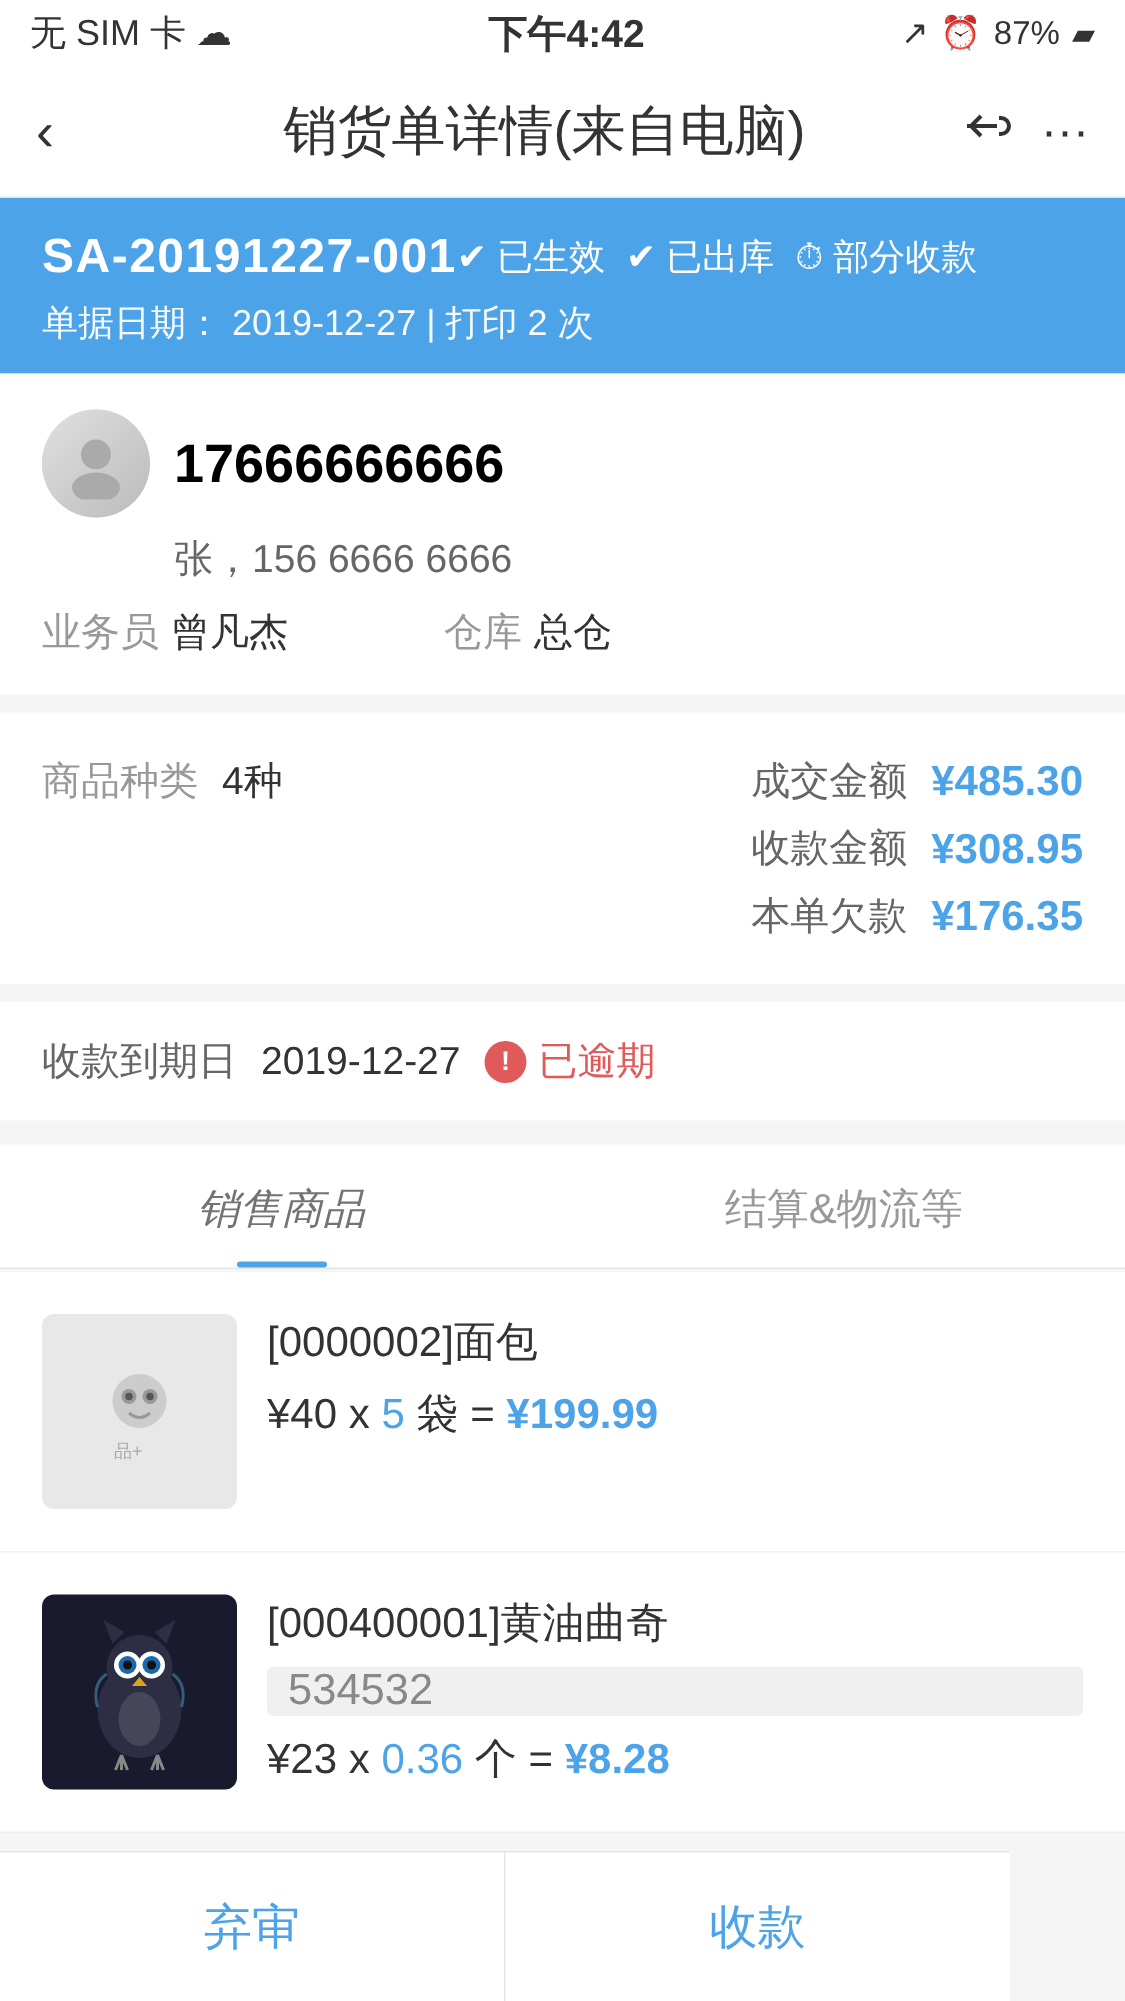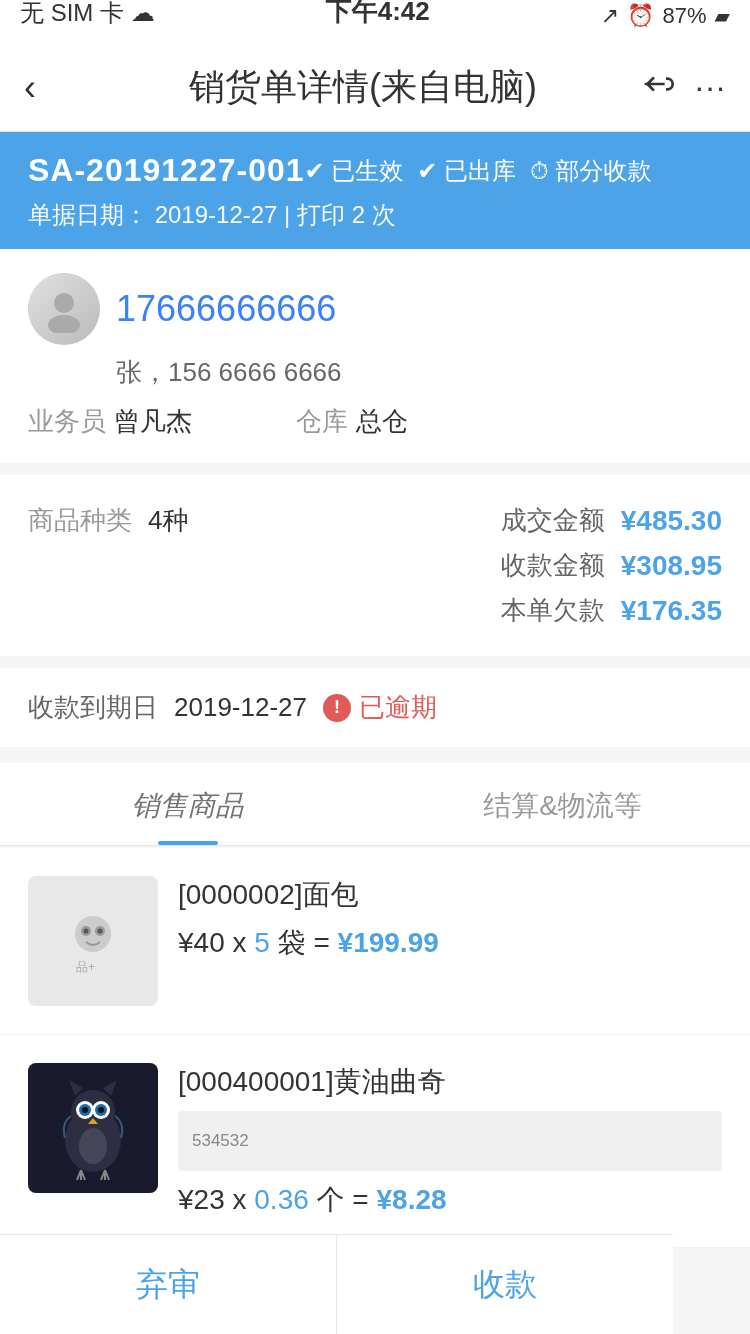--- a/index.html
+++ b/index.html
@@ -10,21 +10,21 @@
       min-height: 1334px;
       background: #f5f5f5;
       font-size: 28px;
       color: #333;
     }
     
     .status-bar {
       background: #fff;
       height: 44px;
       display: flex;
-      align-items: flex-end;
+      align-items: center;
       justify-content: space-between;
       padding: 15px 20px;
       font-size: 24px;
       font-weight: 500;
     }
     .status-left { display: flex; align-items: center; gap: 8px; }
     .status-center { font-size: 26px; font-weight: 600; }
     .status-right { display: flex; align-items: center; gap: 8px; font-size: 22px; }
 
     
@@ -120,22 +120,22 @@
       width: 72px;
       height: 72px;
       border-radius: 50%;
       background: linear-gradient(135deg, #e0e0e0, #bbb);
       display: flex;
       align-items: center;
       justify-content: center;
     }
     .customer-name {
       font-size: 36px;
-      font-weight: 400;
-      color: #3b82f6;
+      font-weight: 700;
+      color: #000000;
     }
     .customer-sub {
       font-size: 26px;
       color: #666;
       margin-bottom: 14px;
       padding-left: 88px;
     }
     .customer-meta {
       display: flex;
       align-items: center;
@@ -281,22 +281,22 @@
     }
     .product-name {
       font-size: 28px;
       color: #333;
       font-weight: 500;
     }
     .product-sku-badge {
       display: inline-block;
       background: #f0f0f0;
       color: #888;
-      font-size: 17px;
-      padding: 20px 14px;
+      font-size: 29px;
+      padding: 0 14px;
       border-radius: 4px;
     }
     .product-price {
       font-size: 28px;
       color: #333;
     }
     .product-price .qty { color: #4da3e8; }
     .product-price .total { color: #4da3e8; font-weight: 700; }
 
     

